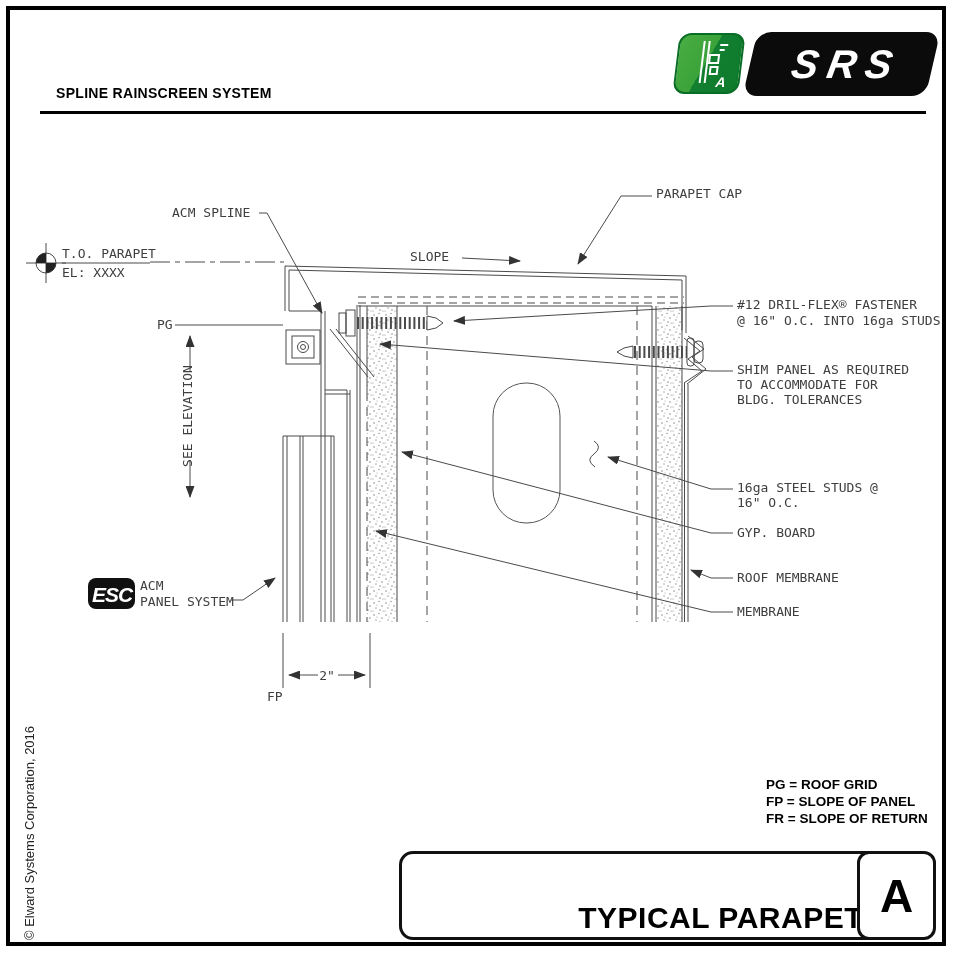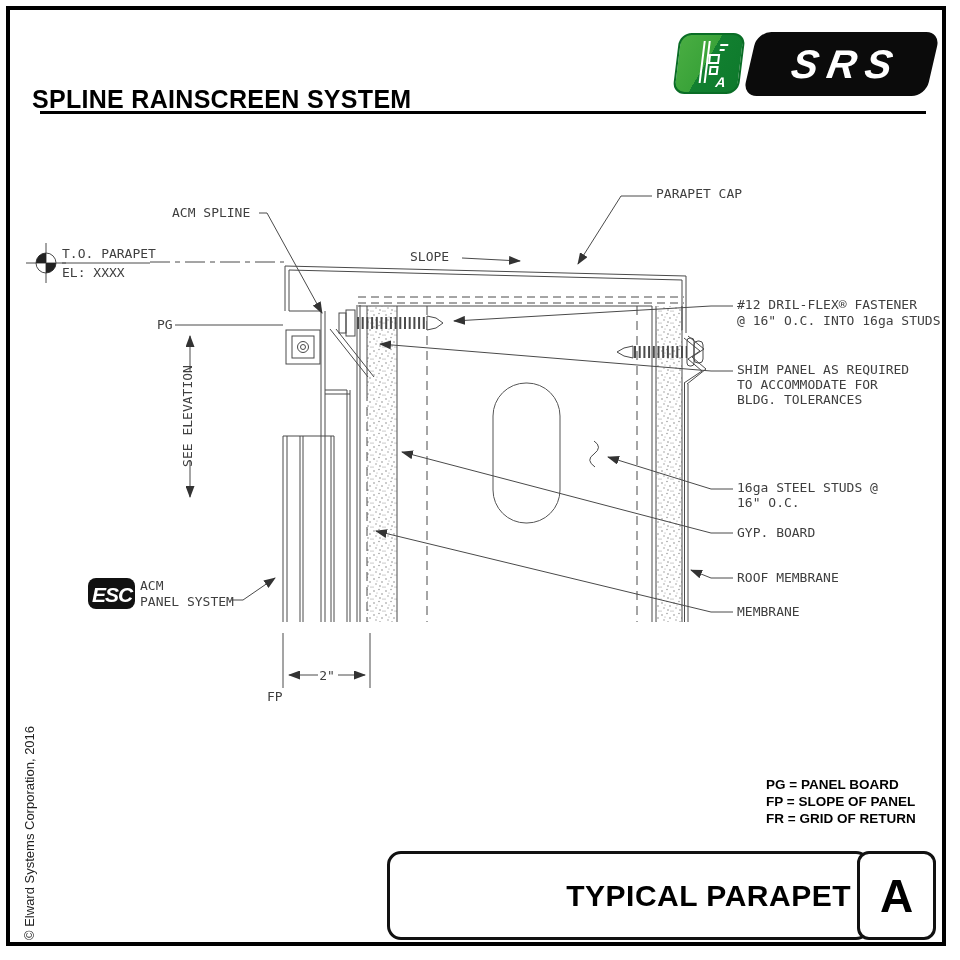--- a/index.html
+++ b/index.html
@@ -3,21 +3,21 @@
 <meta charset="utf-8">
 <style>
   html,body{margin:0;padding:0;}
   body{
     width:960px;height:960px;position:relative;background:#fff;
     font-family:"Liberation Sans", sans-serif;overflow:hidden;color:#000;
   }
   .page-border{position:absolute;left:6px;top:6px;width:940px;height:940px;
     border:4px solid #000;box-sizing:border-box;}
   
-  .main-title{position:absolute;left:32px;top:85px;font-size:25px;font-weight:bold;
+  .main-title{position:absolute;left:56px;top:85px;font-size:14px;font-weight:bold;
     letter-spacing:0.3px;}
   .title-rule{position:absolute;left:40px;top:111px;width:886px;height:3px;background:#000;}
   
   .logo-green{position:absolute;left:676px;top:33px;width:66px;height:61px;
     transform:skewX(-7deg);border-radius:12px;box-sizing:border-box;
     background:linear-gradient(115deg,#49ad42 0%,#3aa339 46%,#128030 46%,#0e7a2c 100%);
     border:2px solid #0a6d26;}
   .logo-green svg{position:absolute;left:0;top:0;}
   .logo-badge{position:absolute;left:750px;top:32px;width:183px;height:64px;
     background:#0b0b0b;border-radius:14px;transform:skewX(-13deg);
@@ -25,23 +25,23 @@
   .logo-badge span{color:#fff;font-weight:bold;font-style:italic;font-size:40px;
     letter-spacing:9px;padding-left:10px;transform:skewX(3deg);}
   
   .cad{font-family:"DejaVu Sans Mono", monospace;font-size:13px;fill:#3f3f3f;}
   .esc-t{font-family:"Liberation Sans",sans-serif;font-style:italic;font-weight:700;
     font-size:21px;fill:#fff;letter-spacing:-1px;}
   
   .legend{position:absolute;left:766px;top:776px;font-size:13.5px;font-weight:600;
     line-height:17px;color:#000;}
   
-  .tb-main{position:absolute;left:387px;top:851px;width:483px;height:89px;
+  .tb-main{position:absolute;left:399px;top:851px;width:483px;height:89px;
     border:3px solid #111;border-radius:14px;box-sizing:border-box;background:#fff;
-    display:flex;flex-direction:column;justify-content:center;align-items:flex-end;
+    display:flex;flex-direction:column;justify-content:flex-end;align-items:flex-end;
     padding-right:16px;}
   .tb-main .l{font-size:30px;font-weight:bold;line-height:38px;letter-spacing:0.5px;}
   .tb-letter{position:absolute;left:857px;top:851px;width:79px;height:89px;
     border:3px solid #111;border-radius:12px;box-sizing:border-box;background:#fff;
     display:flex;align-items:center;justify-content:center;
     font-size:46px;font-weight:bold;}
   
   .copyright{position:absolute;left:22px;top:940px;width:292px;height:16px;
     transform:rotate(-90deg);transform-origin:0 0;font-size:13px;color:#222;
     white-space:nowrap;}
@@ -203,23 +203,23 @@
   <text class="cad" x="737" y="582">ROOF MEMBRANE</text>
   <text class="cad" x="737" y="616">MEMBRANE</text>
   <text class="esc-t" x="92" y="602">ESC</text>
   <text class="cad" x="140" y="590">ACM</text>
   <text class="cad" x="140" y="606">PANEL SYSTEM</text>
   <text class="cad" x="327" y="680" text-anchor="middle">2"</text>
   <text class="cad" x="267" y="701">FP</text>
 </svg>
 
 <div class="legend">
-  <div>PG = PANEL BOARD</div>
+  <div>PG = ROOF GRID</div>
   <div>FP = SLOPE OF PANEL</div>
-  <div>FR = GRID OF RETURN</div>
+  <div>FR = SLOPE OF RETURN</div>
 </div>
 
 <div class="tb-main">
   <div class="l">TYPICAL PARAPET</div>
 </div>
 <div class="tb-letter">A</div>
 
 <div class="copyright">© Elward Systems Corporation,  2016</div>
 
 </body></html>

